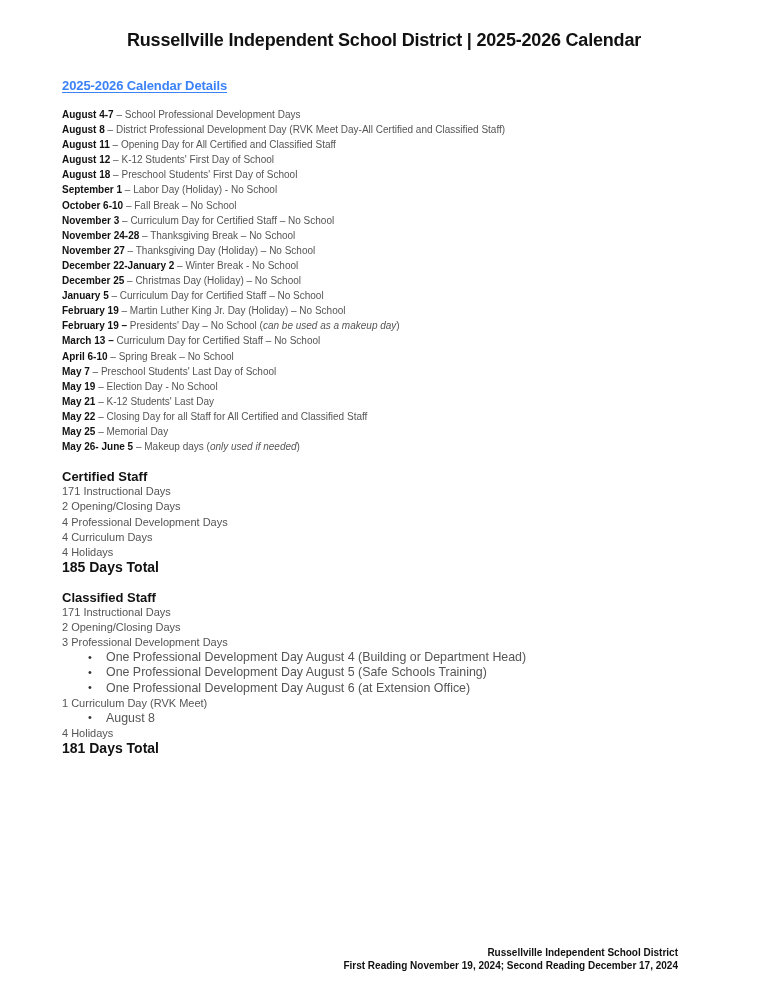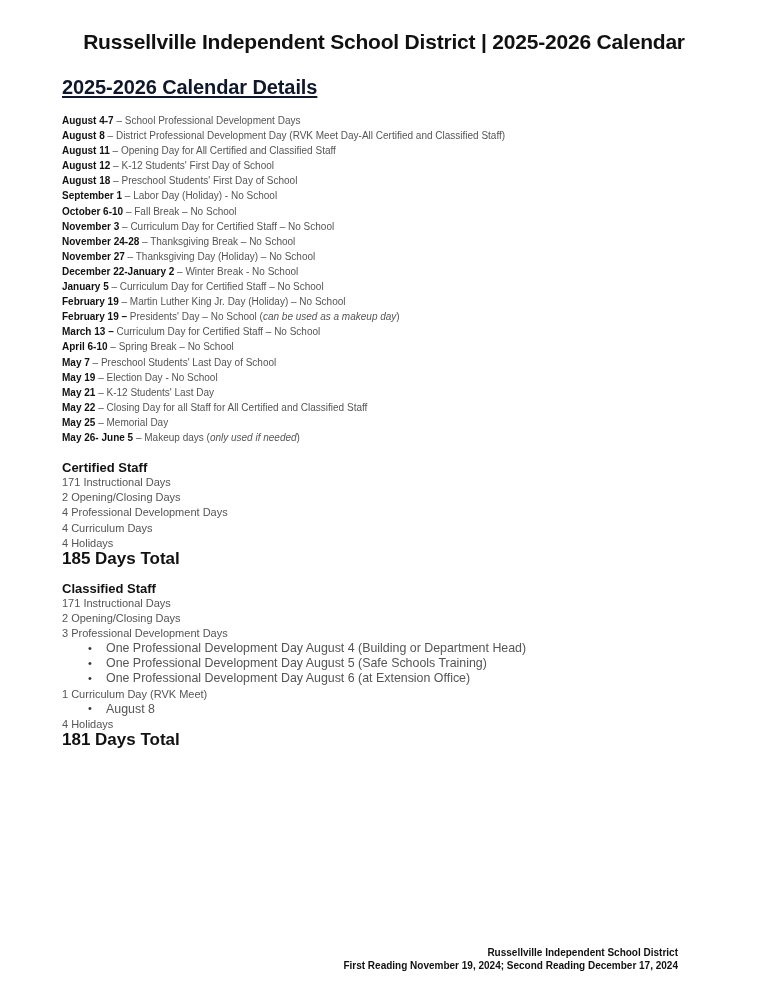--- a/index.html
+++ b/index.html
@@ -23,39 +23,39 @@
     overflow: hidden;
   }
 
   
   .doc-title {
     position: absolute;
     left: 0;
     right: 0;
     top: 30px;
     text-align: center;
-    font-size: 21px;
+    font-size: 18px;
     font-weight: bold;
     color: #111111;
     letter-spacing: -0.2px;
     white-space: nowrap;
   }
 
   
   .body-col {
     position: absolute;
     left: 62px;
     top: 76px;
     width: 640px;
   }
 
   .section-heading {
-    font-size: 20px;
-    font-weight: bold;
-    color: #0f172a;
+    font-size: 13px;
+    font-weight: bold;
+    color: #3b82f6;
     text-decoration: underline;
     text-underline-offset: 2px;
     margin: 0 4px 14px 0;
     display: inline-block;
     letter-spacing: -0.1px;
   }
 
   .date-list {
     margin: 0;
     padding: 0;
@@ -92,21 +92,21 @@
     line-height: 15.1px;
     font-weight: bold;
     color: #111111;
   }
   .staff-line {
     font-size: 11px;
     line-height: 15.1px;
     color: #555555;
   }
   .staff-total {
-    font-size: 17px;
+    font-size: 14px;
     line-height: 15.1px;
     font-weight: bold;
     color: #111111;
   }
   .bullet-list {
     margin: 0;
     padding: 0;
     list-style: none;
   }
   .bullet-list li {
@@ -157,20 +157,21 @@
         <li><span class="d-label">August 8</span><span class="d-sep"> – </span><span>District Professional Development Day (RVK Meet Day-All Certified and Classified Staff)</span></li>
         <li><span class="d-label">August 11</span><span class="d-sep"> – </span><span>Opening Day for All Certified and Classified Staff</span></li>
         <li><span class="d-label">August 12</span><span class="d-sep"> – </span><span>K-12 Students' First Day of School</span></li>
         <li><span class="d-label">August 18</span><span class="d-sep"> – </span><span>Preschool Students' First Day of School</span></li>
         <li><span class="d-label">September 1</span><span class="d-sep"> – </span><span>Labor Day (Holiday) - No School</span></li>
         <li><span class="d-label">October 6-10</span><span class="d-sep"> – </span><span>Fall Break – No School</span></li>
         <li><span class="d-label">November 3</span><span class="d-sep"> – </span><span>Curriculum Day for Certified Staff – No School</span></li>
         <li><span class="d-label">November 24-28</span><span class="d-sep"> – </span><span>Thanksgiving Break – No School</span></li>
         <li><span class="d-label">November 27</span><span class="d-sep"> – </span><span>Thanksgiving Day (Holiday) – No School</span></li>
         <li><span class="d-label">December 22-January 2</span><span class="d-sep"> – </span><span>Winter Break - No School</span></li>
+        <li><span class="d-label">December 25</span><span class="d-sep"> – </span><span>Christmas Day (Holiday) – No School</span></li>
         <li><span class="d-label">January 5</span><span class="d-sep"> – </span><span>Curriculum Day for Certified Staff – No School</span></li>
         <li><span class="d-label">February 19</span><span class="d-sep"> – </span><span>Martin Luther King Jr. Day (Holiday) – No School</span></li>
         <li><span class="d-label">February 19</span><span class="d-sep bold-sep"> – </span><span>Presidents' Day – No School (</span><em>can be used as a makeup day</em><span>)</span></li>
         <li><span class="d-label">March 13</span><span class="d-sep bold-sep"> – </span><span>Curriculum Day for Certified Staff – No School</span></li>
         <li><span class="d-label">April 6-10</span><span class="d-sep"> – </span><span>Spring Break – No School</span></li>
         <li><span class="d-label">May 7</span><span class="d-sep"> – </span><span>Preschool Students' Last Day of School</span></li>
         <li><span class="d-label">May 19</span><span class="d-sep"> – </span><span>Election Day - No School</span></li>
         <li><span class="d-label">May 21</span><span class="d-sep"> – </span><span>K-12 Students' Last Day</span></li>
         <li><span class="d-label">May 22</span><span class="d-sep"> – </span><span>Closing Day for all Staff for All Certified and Classified Staff</span></li>
         <li><span class="d-label">May 25</span><span class="d-sep"> – </span><span>Memorial Day</span></li>

